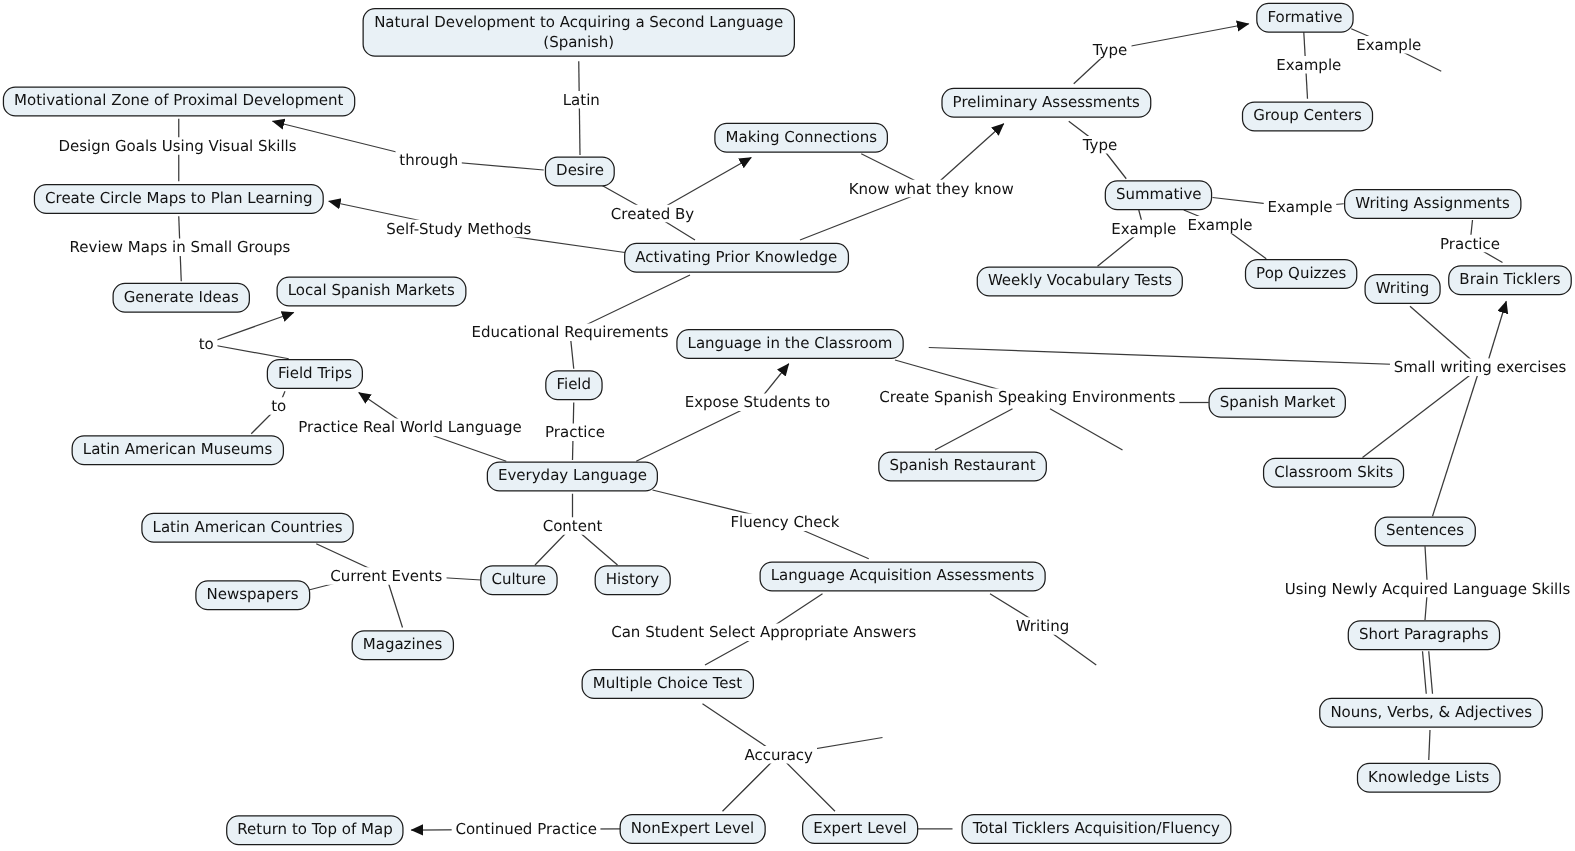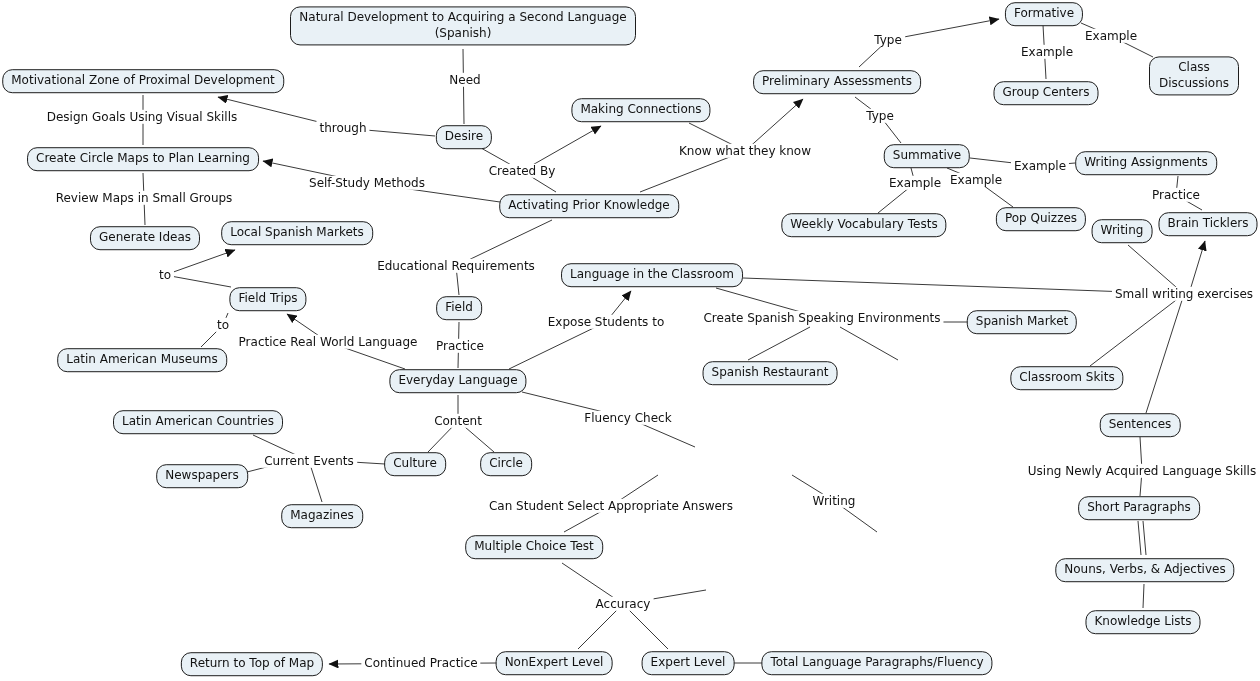--- a/index.html
+++ b/index.html
@@ -83,21 +83,21 @@
       <polyline points="745,151 803,99" marker-end="url(#arw)"></polyline>
       <polyline points="888,40 999,19" marker-end="url(#arw)"></polyline>
       <polyline points="165,275 235,250" marker-end="url(#arw)"></polyline>
       <polyline points="328,342 287,314" marker-end="url(#arw)"></polyline>
       <polyline points="606,322 631,291" marker-end="url(#arw)"></polyline>
       <polyline points="1191,287 1205,241" marker-end="url(#arw)"></polyline>
       <polyline points="497,663 329,664" marker-end="url(#arw)"></polyline>
     </g>
   </svg>
 
-  <span class="lbl" style="left:465px;top:80px">Need</span>
+  <span class="lbl" style="left:465px;top:80px">Latin</span>
   <span class="lbl" style="left:142px;top:117px">Design Goals Using Visual Skills</span>
   <span class="lbl" style="left:343px;top:128px">through</span>
   <span class="lbl" style="left:144px;top:198px">Review Maps in Small Groups</span>
   <span class="lbl" style="left:367px;top:183px">Self-Study Methods</span>
   <span class="lbl" style="left:522px;top:171px">Created By</span>
   <span class="lbl" style="left:745px;top:151px">Know what they know</span>
   <span class="lbl" style="left:888px;top:40px">Type</span>
   <span class="lbl" style="left:1047px;top:52px">Example</span>
   <span class="lbl" style="left:1111px;top:36px">Example</span>
   <span class="lbl" style="left:880px;top:116px">Type</span>
@@ -120,49 +120,49 @@
   <span class="lbl" style="left:834px;top:501px">Writing</span>
   <span class="lbl" style="left:623px;top:604px">Accuracy</span>
   <span class="lbl" style="left:421px;top:663px">Continued Practice</span>
   <span class="lbl" style="left:1142px;top:471px">Using Newly Acquired Language Skills</span>
 
   <div class="node wrap" style="left:463px;top:26px;width:346px">Natural Development to Acquiring a Second Language (Spanish)</div>
   <div class="node" style="left:143px;top:81px">Motivational Zone of Proximal Development</div>
   <div class="node" style="left:143px;top:159px">Create Circle Maps to Plan Learning</div>
   <div class="node" style="left:145px;top:238px">Generate Ideas</div>
   <div class="node" style="left:297px;top:233px">Local Spanish Markets</div>
-  <div class="node" style="left:268px;top:299px">Field Trips</div>
+  <div class="node" style="left:252px;top:299px">Field Trips</div>
   <div class="node" style="left:142px;top:360px">Latin American Museums</div>
   <div class="node" style="left:464px;top:137px">Desire</div>
   <div class="node" style="left:641px;top:110px">Making Connections</div>
   <div class="node" style="left:837px;top:82px">Preliminary Assessments</div>
   <div class="node" style="left:589px;top:206px">Activating Prior Knowledge</div>
   <div class="node" style="left:1044px;top:14px">Formative</div>
   <div class="node" style="left:1046px;top:93px">Group Centers</div>
-  <div class="node wrap" style="left:1194px;top:76px;width:90px">Class Discussions</div>
   <div class="node" style="left:927px;top:156px">Summative</div>
   <div class="node" style="left:864px;top:225px">Weekly Vocabulary Tests</div>
   <div class="node" style="left:1041px;top:219px">Pop Quizzes</div>
   <div class="node" style="left:1146px;top:163px">Writing Assignments</div>
   <div class="node" style="left:1122px;top:231px">Writing</div>
   <div class="node" style="left:1208px;top:224px">Brain Ticklers</div>
-  <div class="node" style="left:652px;top:275px">Language in the Classroom</div>
+  <div class="node" style="left:632px;top:275px">Language in the Classroom</div>
   <div class="node" style="left:459px;top:308px">Field</div>
   <div class="node" style="left:458px;top:381px">Everyday Language</div>
   <div class="node" style="left:1022px;top:322px">Spanish Market</div>
   <div class="node" style="left:770px;top:373px">Spanish Restaurant</div>
   <div class="node" style="left:1067px;top:378px">Classroom Skits</div>
   <div class="node" style="left:1140px;top:425px">Sentences</div>
   <div class="node" style="left:198px;top:422px">Latin American Countries</div>
   <div class="node" style="left:202px;top:476px">Newspapers</div>
   <div class="node" style="left:322px;top:516px">Magazines</div>
   <div class="node" style="left:415px;top:464px">Culture</div>
-  <div class="node" style="left:506px;top:464px">Circle</div>
+  <div class="node" style="left:506px;top:464px">History</div>
+  <div class="node" style="left:722px;top:461px">Language Acquisition Assessments</div>
   <div class="node" style="left:534px;top:547px">Multiple Choice Test</div>
   <div class="node" style="left:1139px;top:508px">Short Paragraphs</div>
   <div class="node" style="left:1145px;top:570px">Nouns, Verbs, &amp; Adjectives</div>
   <div class="node" style="left:1143px;top:622px">Knowledge Lists</div>
   <div class="node" style="left:252px;top:664px">Return to Top of Map</div>
   <div class="node" style="left:554px;top:663px">NonExpert Level</div>
   <div class="node" style="left:688px;top:663px">Expert Level</div>
-  <div class="node" style="left:877px;top:663px">Total Language Paragraphs/Fluency</div>
+  <div class="node" style="left:877px;top:663px">Total Ticklers Acquisition/Fluency</div>
 
 </div>
 
 </body></html>

